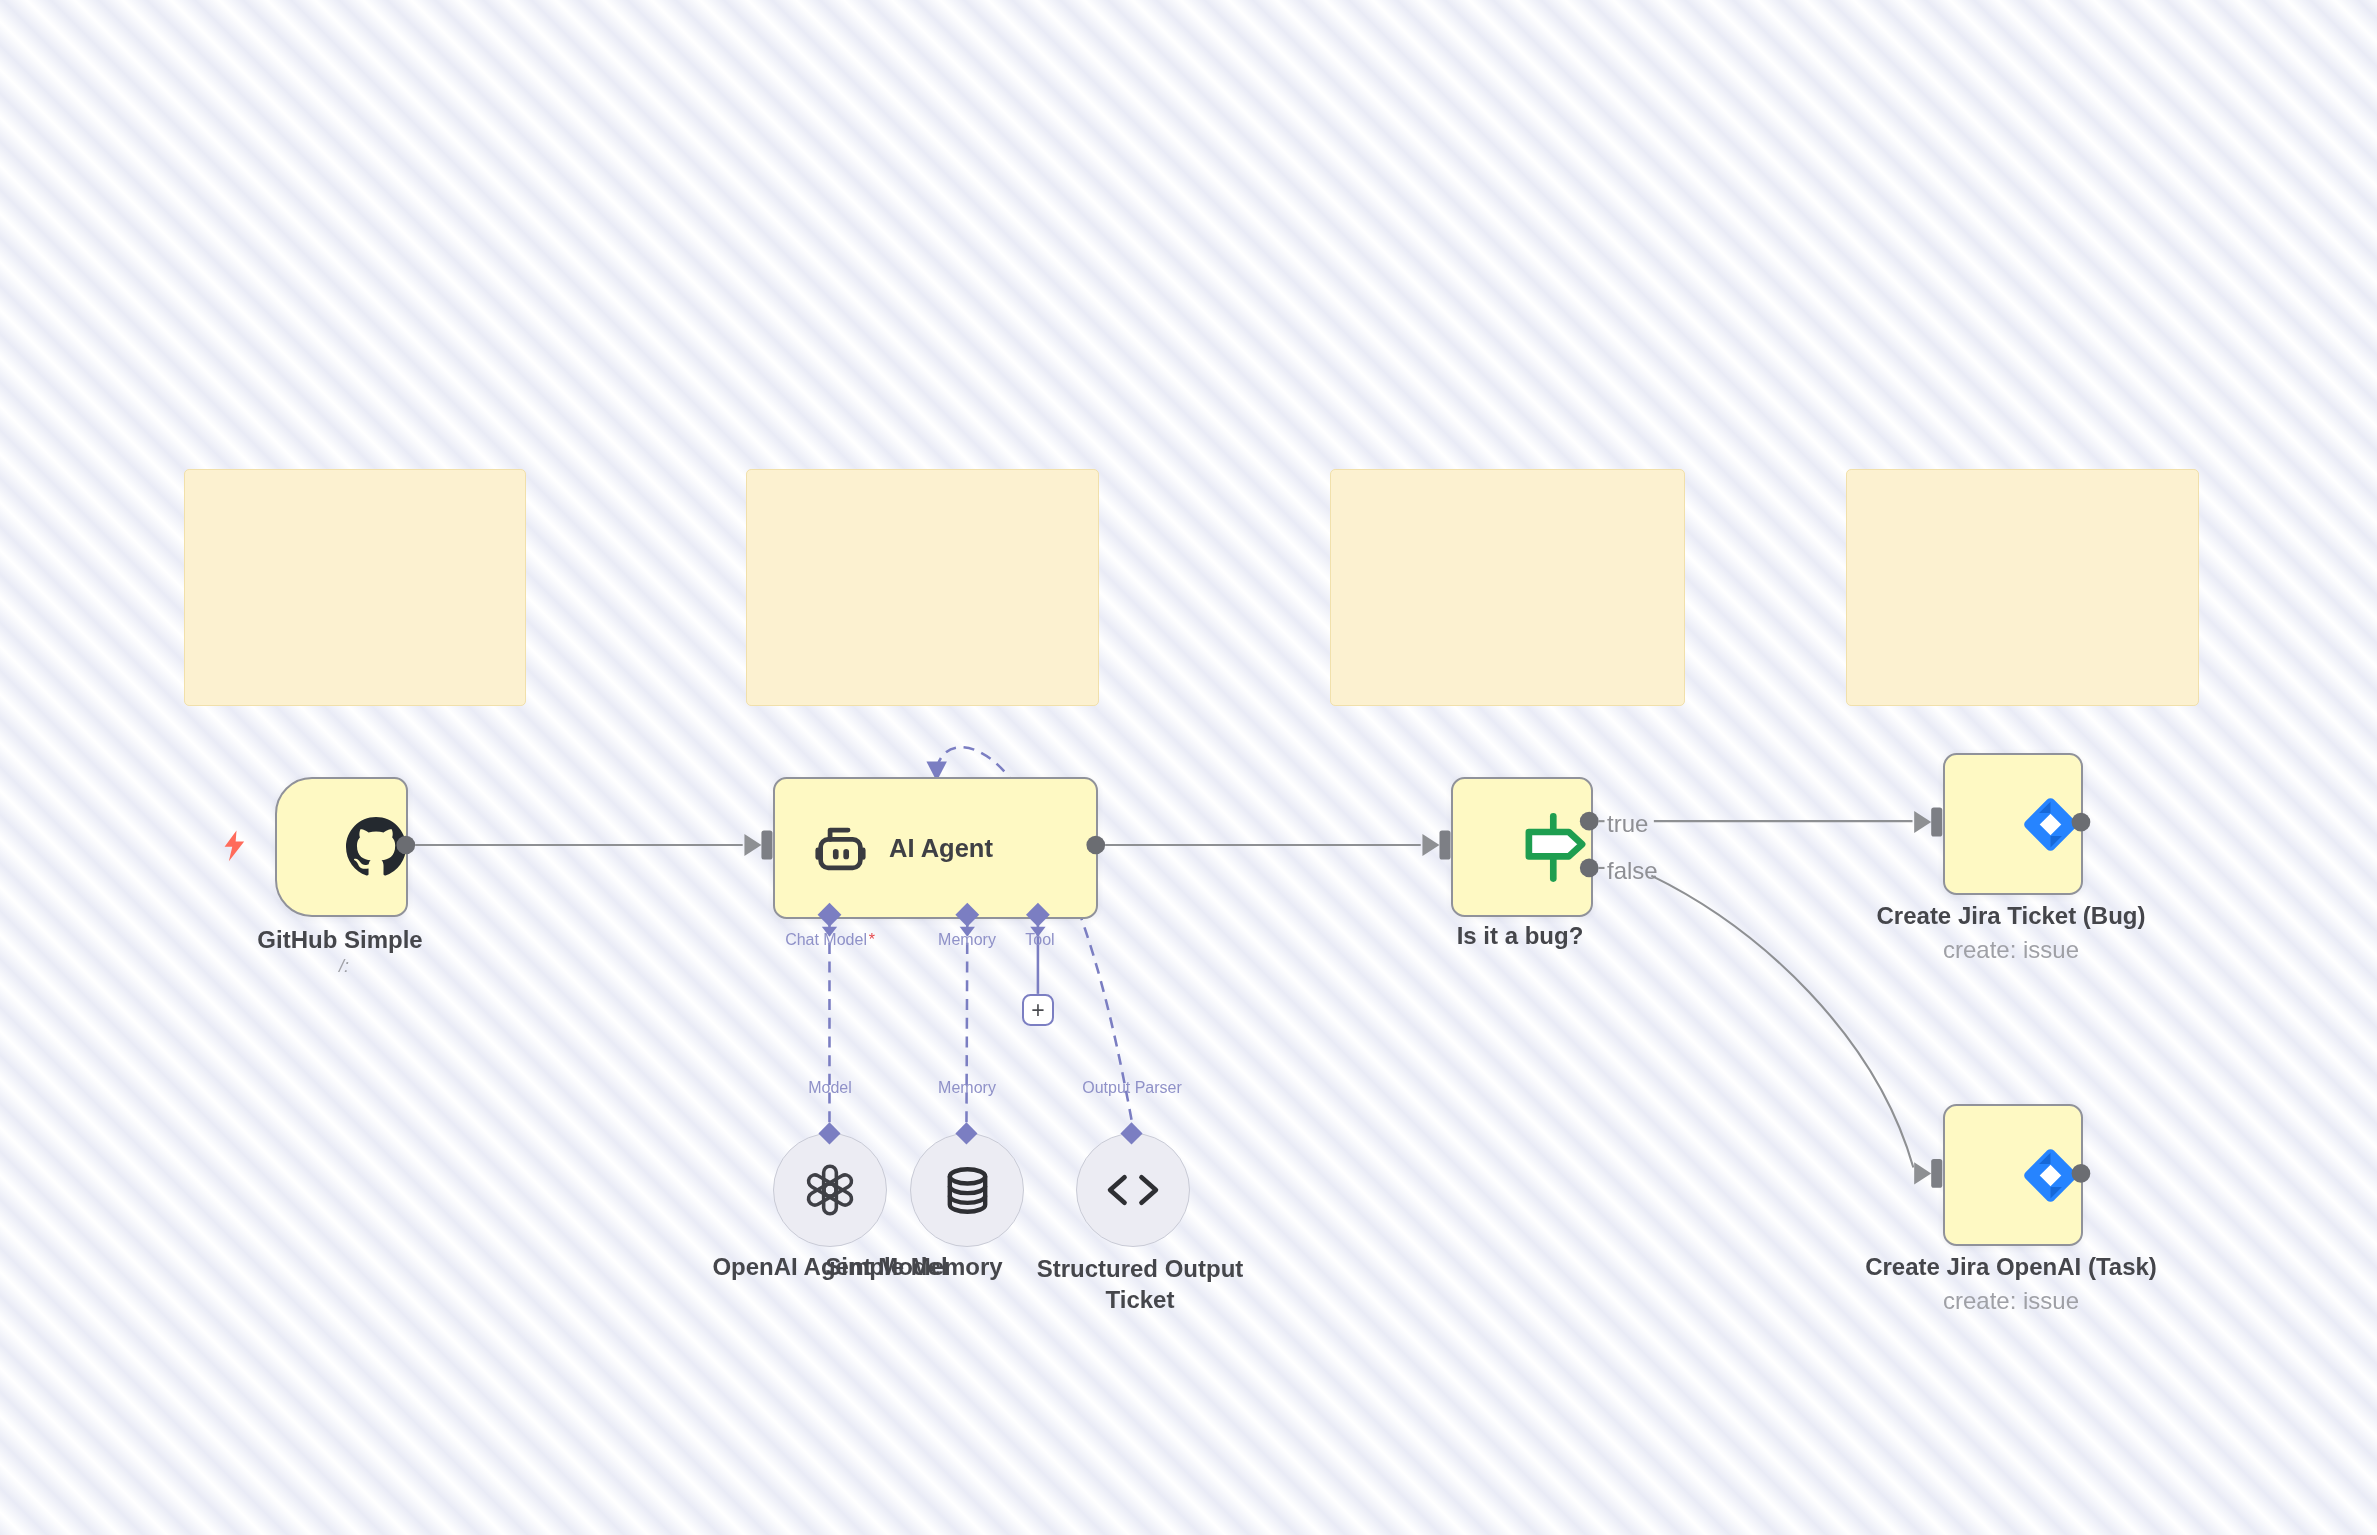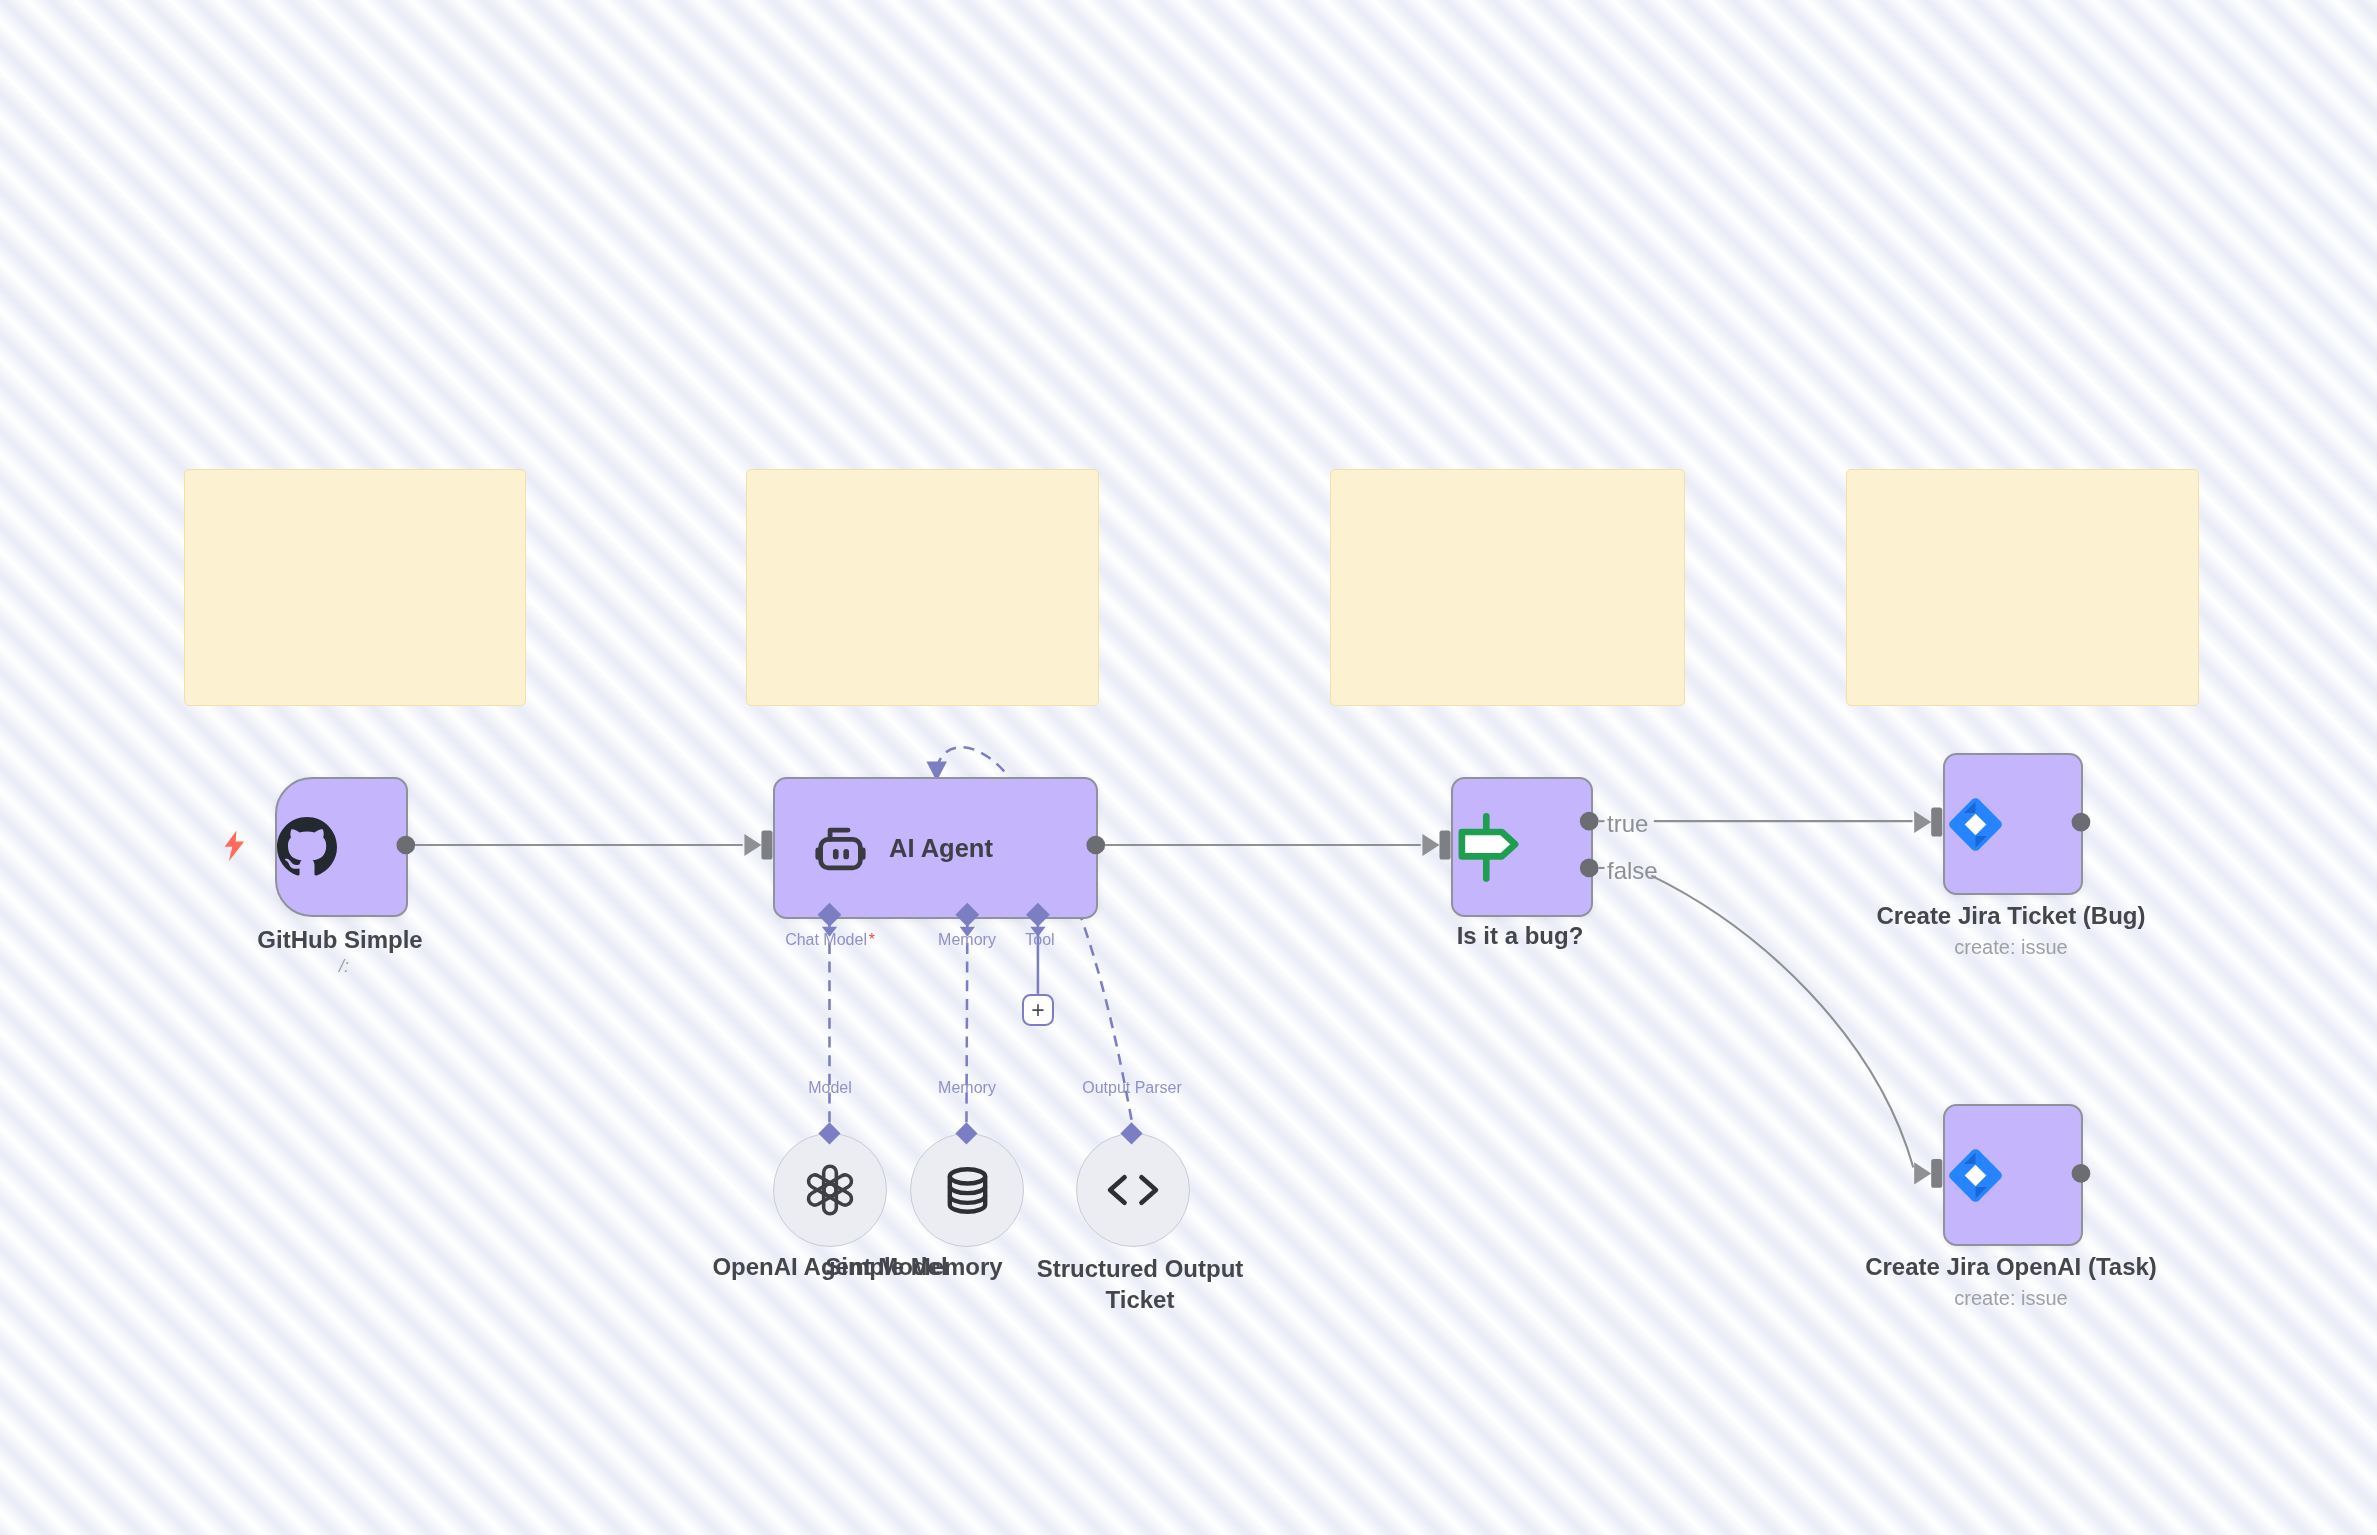--- a/index.html
+++ b/index.html
@@ -7,34 +7,34 @@
     width:2377px;height:1536px;overflow:hidden;position:relative;
     font-family:"Liberation Sans","DejaVu Sans",sans-serif;
     background:repeating-linear-gradient(45deg,#e9ebf6 0px,#f7f8fc 11px,#ffffff 17px,#f7f8fc 23px,#e9ebf6 34px);
   }
   .sticky{
     position:absolute;background:#fcf1d0;border:1.7px solid #f1e0ab;border-radius:5.1px;z-index:1;
   }
   .svg-layer{position:absolute;left:0;top:0;z-index:2;pointer-events:none;}
   .svg-overlay{position:absolute;left:0;top:0;z-index:4;pointer-events:none;}
   .node{
-    position:absolute;background:#c4b5fd;border:2.1px solid #90929a;border-radius:13.6px;z-index:3;
-    box-shadow:0 1.7px 6.8px rgba(70,76,100,0.07);display:flex;align-items:center;justify-content:flex-start;
+    position:absolute;background:#fef9c3;border:2.1px solid #90929a;border-radius:13.6px;z-index:3;
+    box-shadow:0 1.7px 6.8px rgba(70,76,100,0.07);display:flex;align-items:center;justify-content:flex-end;
   }
   .node.trigger{border-radius:37px 13.6px 13.6px 37px;}
   .circle-node{
     position:absolute;background:#ececf3;border:1.7px solid #c9cbd6;border-radius:50%;z-index:3;
     display:flex;align-items:center;justify-content:center;
   }
   .label{position:absolute;z-index:5;}
   .node-label{
     transform:translateX(-50%);font-size:24px;font-weight:600;color:#45464b;white-space:nowrap;text-align:center;
   }
   .node-sub{
-    transform:translateX(-50%);font-size:20px;font-weight:400;color:#9fa0a6;white-space:nowrap;text-align:center;
+    transform:translateX(-50%);font-size:24px;font-weight:400;color:#9fa0a6;white-space:nowrap;text-align:center;
   }
   .node-sub.italic{font-style:italic;font-size:18px;}
   .port-label{
     transform:translateX(-50%);font-size:16px;font-weight:500;color:#8f91c8;white-space:nowrap;text-align:center;
   }
   .req{color:#e5484d;margin-left:1.7px;}
   .bool-label{font-size:24px;font-weight:400;color:#8e8f94;white-space:nowrap;}
   .agent-inner{display:flex;align-items:center;gap:22px;width:100%;padding-left:39px;box-sizing:border-box;}
   .agent-title{font-size:25.5px;font-weight:600;color:#3f4045;}
   .wrap-label{white-space:normal;width:255px;line-height:1.3;}

